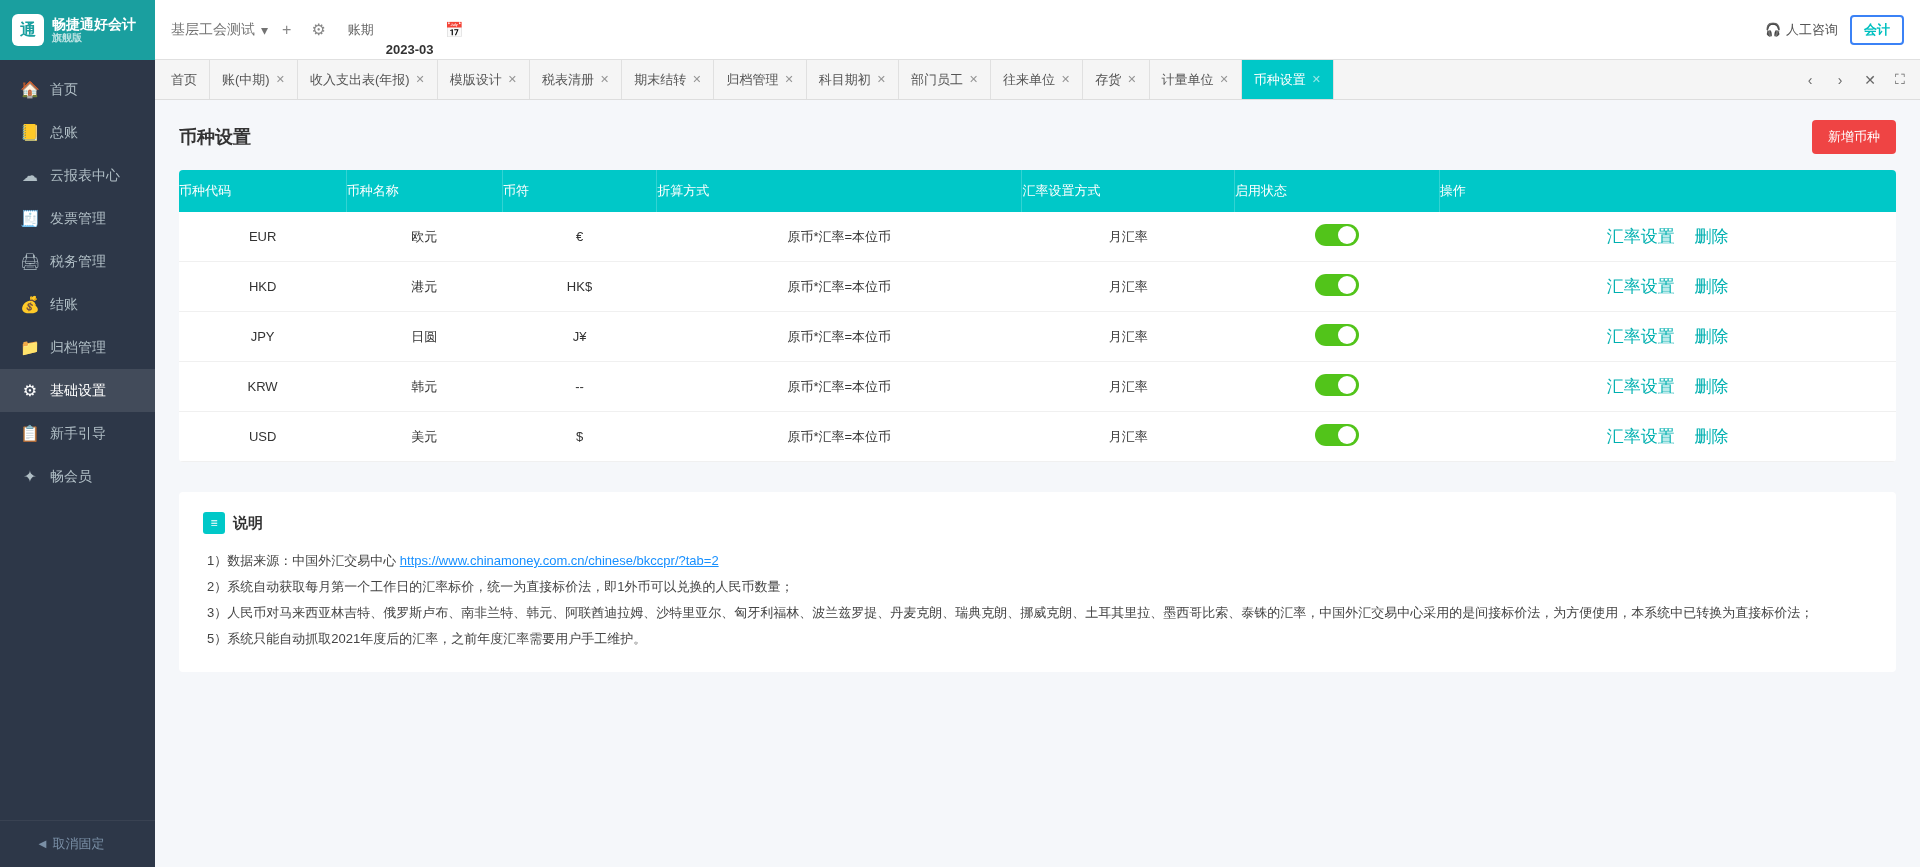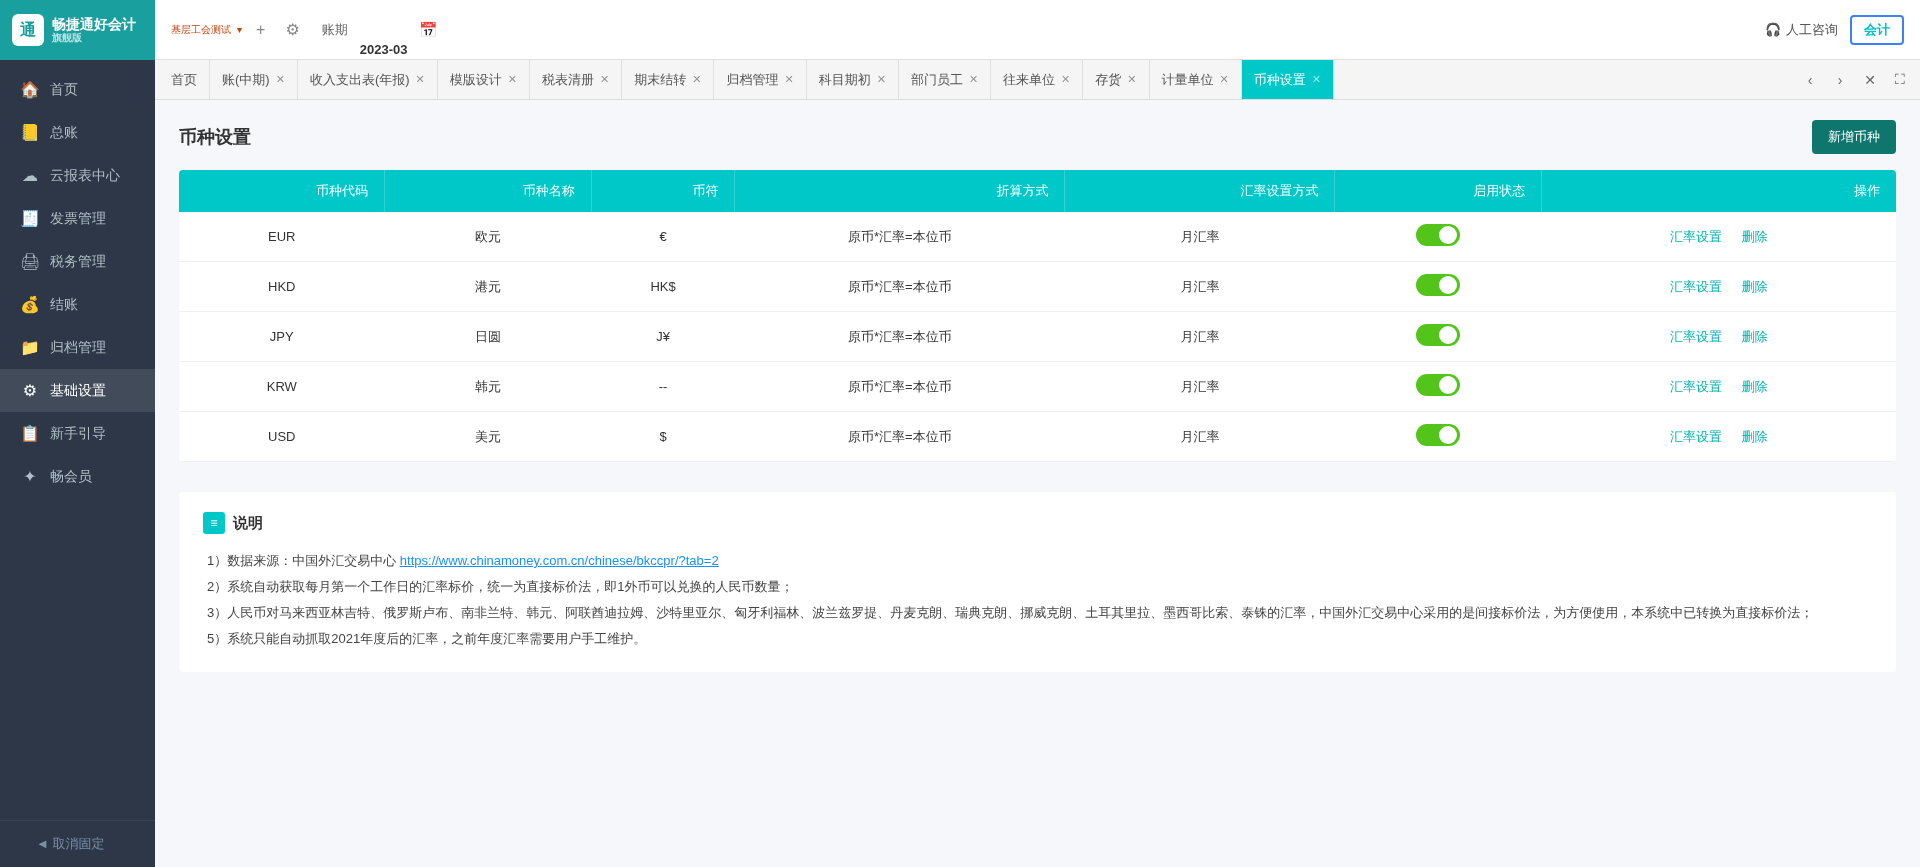--- a/index.html
+++ b/index.html
@@ -66,21 +66,21 @@
       background: white;
       display: flex;
       align-items: center;
       padding: 0 16px;
       border-bottom: 1px solid #e0e0e0;
       gap: 8px;
       flex-shrink: 0;
     }
     .header-company {
       display: flex; align-items: center; gap: 6px;
-      font-size: 10px; color: #c2410c; font-weight: 500;
+      font-size: 14px; color: #737373; font-weight: 500;
     }
     .header-right {
       margin-left: auto;
       display: flex; align-items: center; gap: 12px;
     }
     .btn-service {
       display: flex; align-items: center; gap: 4px;
       color: #555; font-size: 13px; cursor: pointer;
     }
     .btn-kuaiji {
@@ -143,21 +143,21 @@
       background: #f5f7fa;
     }
     .page-header {
       display: flex; justify-content: space-between; align-items: center;
       margin-bottom: 16px;
     }
     .page-title {
       font-size: 18px; font-weight: 600; color: #333;
     }
     .btn-new {
-      background: #0f766e;
+      background: #ef4444;
       color: white;
       border: none;
       padding: 8px 16px;
       border-radius: 4px;
       font-size: 13px;
       cursor: pointer;
       font-weight: 500;
     }
 
     
@@ -166,24 +166,24 @@
       border-collapse: collapse;
       background: white;
       border-radius: 4px;
       overflow: hidden;
     }
     .data-table thead tr {
       background: #00c8c8;
       color: white;
     }
     .data-table th {
-      padding: 12px 16px;
+      padding: 12px 0;
       font-weight: 500;
       font-size: 13px;
-      text-align: right;
+      text-align: left;
       border-right: 1px solid rgba(255,255,255,0.2);
     }
     .data-table th:last-child { border-right: none; }
     .data-table td {
       padding: 12px 16px;
       text-align: center;
       font-size: 13px;
       color: #333;
       border-bottom: 1px solid #f0f0f0;
     }
@@ -205,21 +205,21 @@
       border-radius: 50%;
       top: 2px; right: 3px;
       transition: 0.2s;
     }
 
     
     .action-link {
       color: #00b0b0;
       cursor: pointer;
       margin: 8px 8px;
-      font-size: 13px;
+      font-size: 17px;
     }
 
     
     .notes-section {
       margin-top: 30px;
       background: white;
       border-radius: 4px;
       padding: 20px 24px;
     }
     .notes-title {

